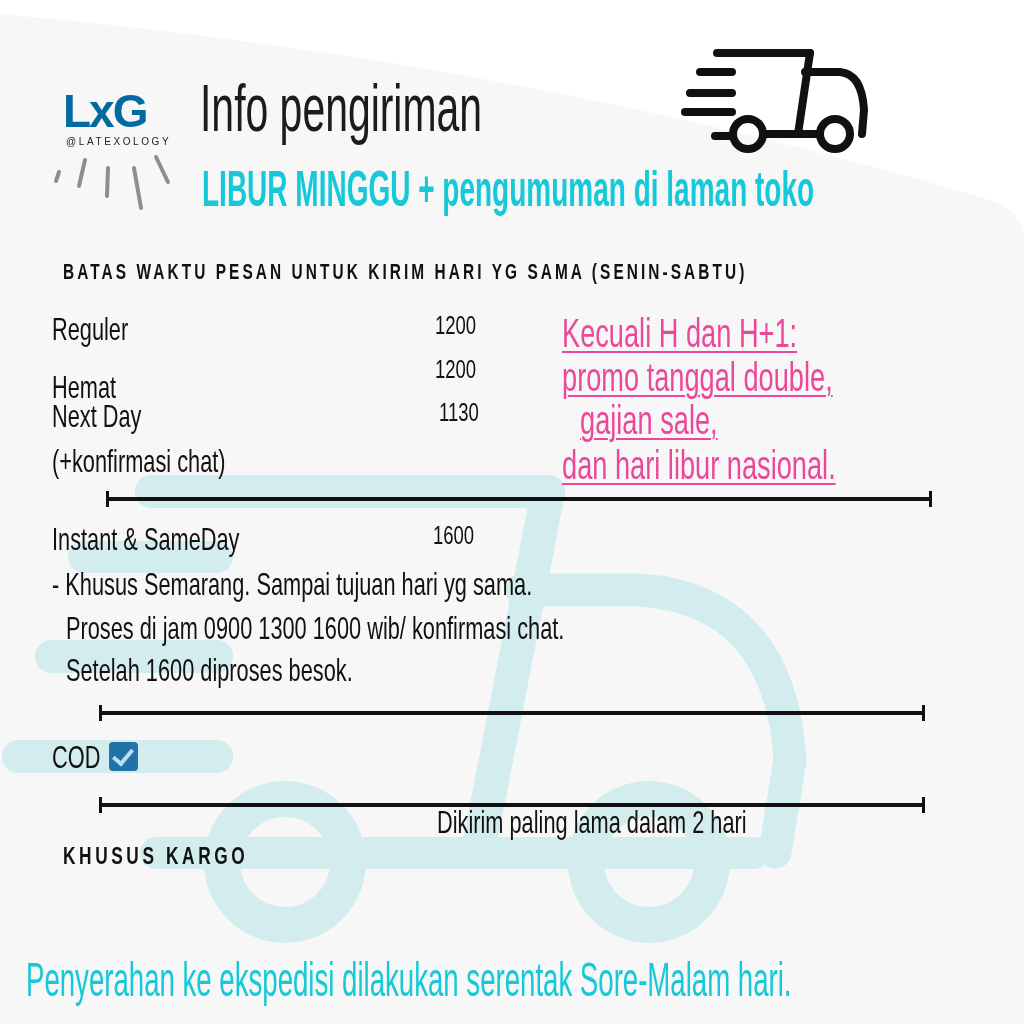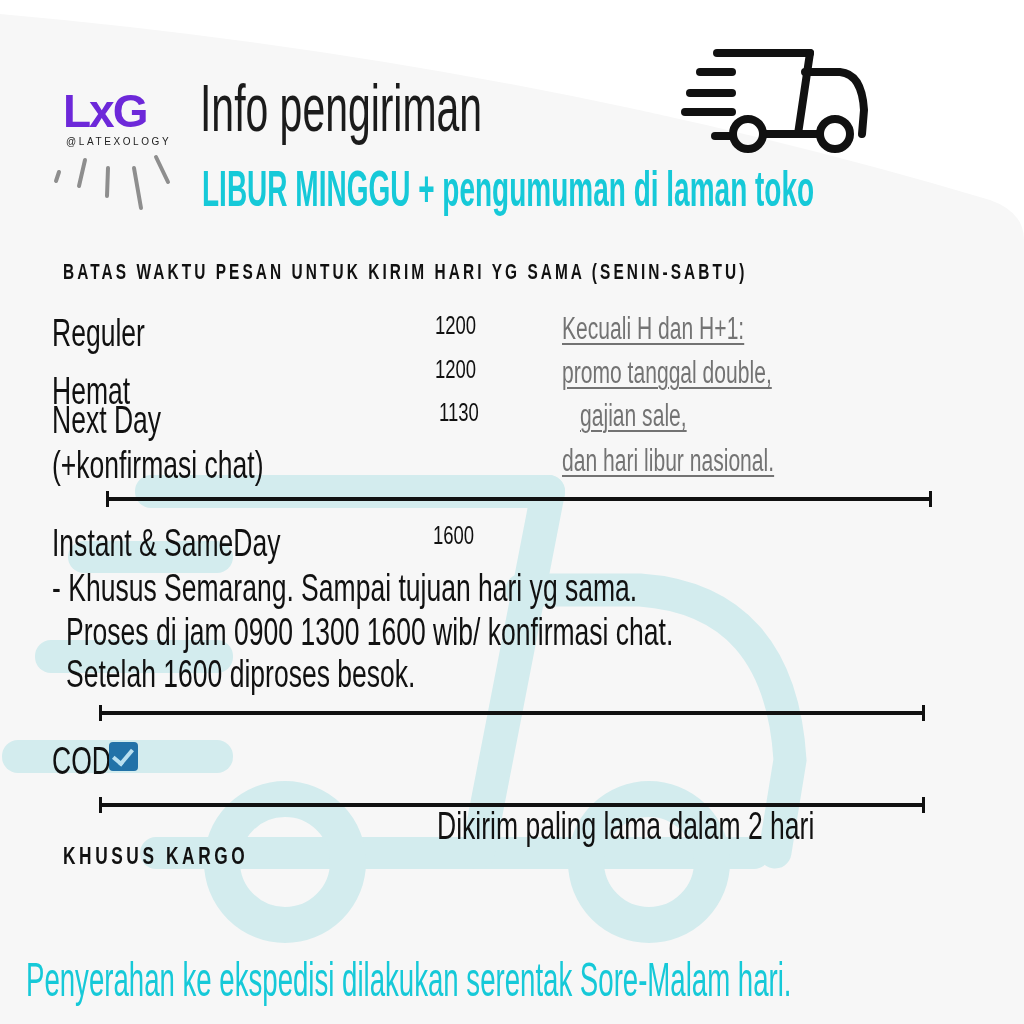--- a/index.html
+++ b/index.html
@@ -6,36 +6,36 @@
   body { width:1024px; height:1024px; position:relative; overflow:hidden; background:#ffffff; font-family:"Liberation Sans", sans-serif; color:#111; }
   .bg-panel { position:absolute; left:0; top:0; width:1024px; height:1024px; }
   .abs { position:absolute; white-space:nowrap; }
   .cond { display:inline-block; transform-origin:left top; }
   .title { left:200px; top:70px; font-size:66px; color:#1b1b1b; }
   .title .cond { transform:scaleX(0.62); }
   .subtitle { left:202px; top:160px; font-size:50px; font-weight:bold; color:#16c9d8; }
   .subtitle .cond { transform:scaleX(0.56); }
   .section-hdr { left:63px; top:259px; font-size:22px; font-weight:bold; letter-spacing:4.4px; color:#111; }
   .section-hdr .cond { transform:scaleX(0.70); }
-  .row { font-size:39px; color:#111; }
+  .row { font-size:32px; color:#111; }
   .row .cond { transform:scaleX(0.68); }
   .num { font-size:25px; }
   .num .cond { transform:scaleX(0.74); }
-  .note { font-size:31px; color:#737373; }
+  .note { font-size:40px; color:#ec4899; }
   .note .cond { transform:scaleX(0.68); text-decoration:underline; text-decoration-thickness:2px; text-underline-offset:4px; }
   .rule { position:absolute; height:4px; background:#111; }
   .rule::before, .rule::after { content:""; position:absolute; top:-6px; width:3px; height:16px; background:#111; }
   .rule::before { left:0; } .rule::after { right:0; }
   .checkbox { display:inline-block; width:29px; height:29px; background:#2272a8; border-radius:4px; position:relative; vertical-align:middle; }
   .checkbox::after { content:""; position:absolute; left:8px; top:3px; width:8px; height:16px; border:solid #b9e0f0; border-width:0 4px 4px 0; transform:rotate(40deg); }
   .kargo-hdr { left:63px; top:842px; font-size:24px; font-weight:bold; letter-spacing:5px; }
   .kargo-hdr .cond { transform:scaleX(0.72); }
   .footer { left:26px; top:952px; font-size:48px; color:#16c9d8; }
   .footer .cond { transform:scaleX(0.575); }
-  .logo { left:63px; top:84px; font-size:46px; font-weight:bold; color:#6d28d9; letter-spacing:-2px; }
+  .logo { left:63px; top:84px; font-size:46px; font-weight:bold; color:#0369a1; letter-spacing:-2px; }
   .logo-sub { left:66px; top:136px; font-size:10px; letter-spacing:2.6px; color:#222; }
 </style>
 </head>
 <body>
 
 <svg class="bg-panel" viewBox="0 0 1024 1024" xmlns="http://www.w3.org/2000/svg">
   <path d="M0 14 Q520 60 990 200 Q1024 212 1024 240 L1024 1024 L0 1024 Z" fill="#f7f7f7"></path>
   <g fill="#d3ecee" stroke="none">
 
     <rect x="135" y="475" width="430" height="33" rx="16"></rect>

